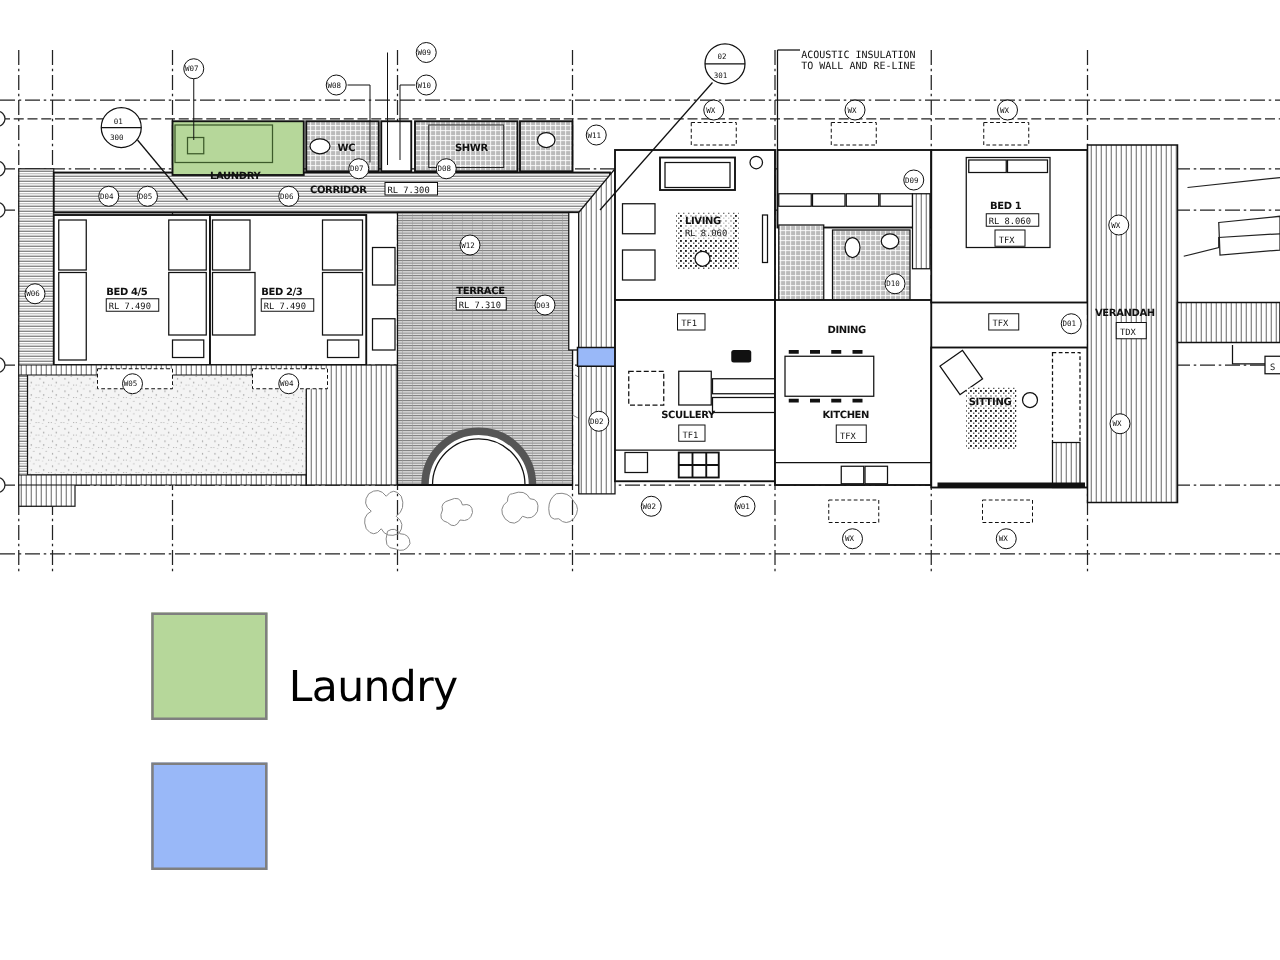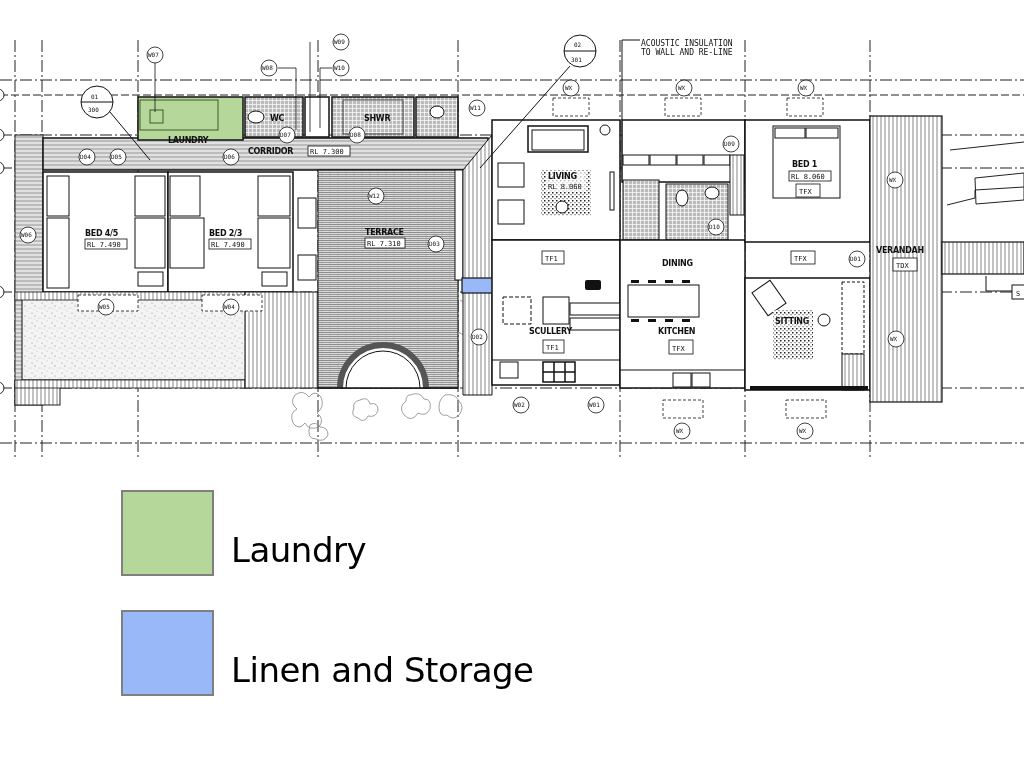--- a/index.html
+++ b/index.html
@@ -369,15 +369,14 @@
   </g>
 </svg>
 
 <div class="legend">
   <div class="legend-item" style="top:490px;">
     <div class="swatch" style="background:#b6d79a;"></div>
     <div class="legend-label" style="top:40px;">Laundry</div>
   </div>
   <div class="legend-item" style="top:610px;">
     <div class="swatch" style="background:#99b8f8;"></div>
-    <div class="legend-label" style="top:40px;">Linen and Storage</div>
   </div>
 </div>
 
 </body></html>

